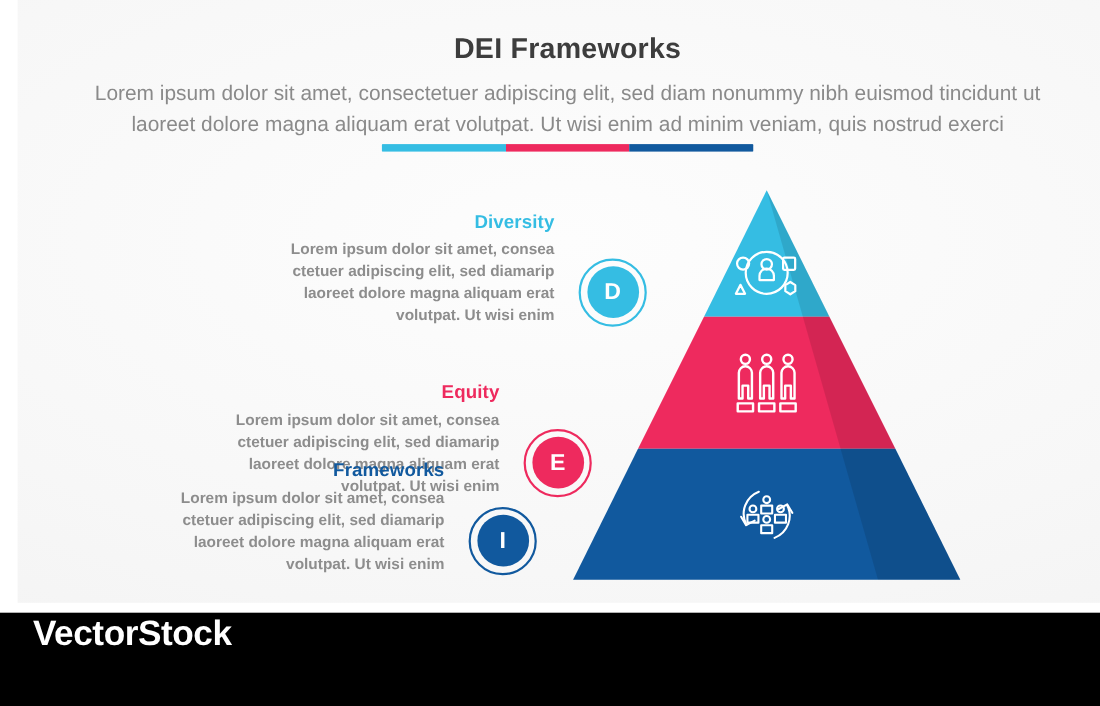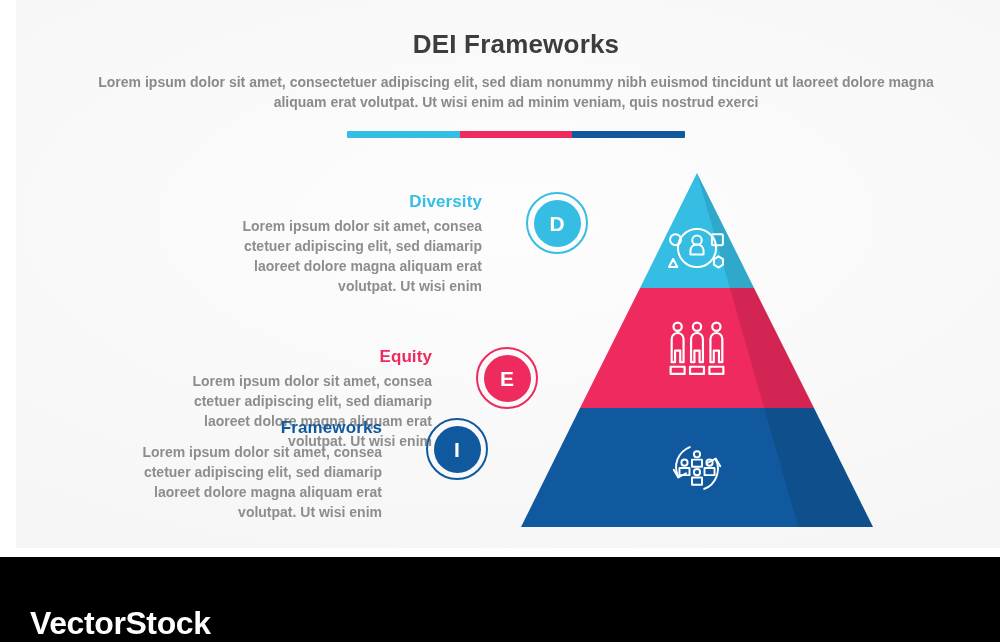--- a/index.html
+++ b/index.html
@@ -46,24 +46,24 @@
     margin: 0;
     padding-top: 29px;
     font-size: 26px;
     font-weight: bold;
     color: #3d3d3d;
     letter-spacing: 0.2px;
   }
   .page-subtitle {
     margin: 12px auto 16px auto;
     width: 880px;
-    font-size: 14px;
+    font-size: 19px;
     line-height: 1.45;
     color: #8a8a8a;
-    font-weight: 700;
+    font-weight: 400;
   }
 
   .accent-bar {
     position: absolute;
     left: 331px;
     top: 131px;
     width: 338px;
     height: 7px;
     display: flex;
     border-radius: 1px;
@@ -75,23 +75,22 @@
   .rows {
     position: absolute;
     left: 0;
     top: 0;
     width: 1000px;
     height: 557px;
   }
   .row {
     position: absolute;
     display: flex;
-    align-items: flex-start;
+    align-items: flex-end;
     justify-content: flex-end;
-    gap: 22px;
   }
   .row-text {
     text-align: right;
     padding-right: 22px;
     width: 268px;
   }
   .row-heading {
     margin: 0 0 5px 0;
     font-size: 17px;
     font-weight: bold;
@@ -155,21 +154,21 @@
 
   
   .footer {
     position: absolute;
     left: 0;
     top: 557px;
     width: 1000px;
     height: 85px;
     background: #000000;
     display: flex;
-    align-items: flex-end;
+    align-items: flex-start;
     justify-content: space-between;
     box-sizing: border-box;
     padding: 0 28px 0 30px;
   }
   .wm-logo {
     color: #ffffff;
     font-size: 32px;
     font-weight: bold;
     letter-spacing: -0.4px;
     font-family: "Liberation Sans", sans-serif;

